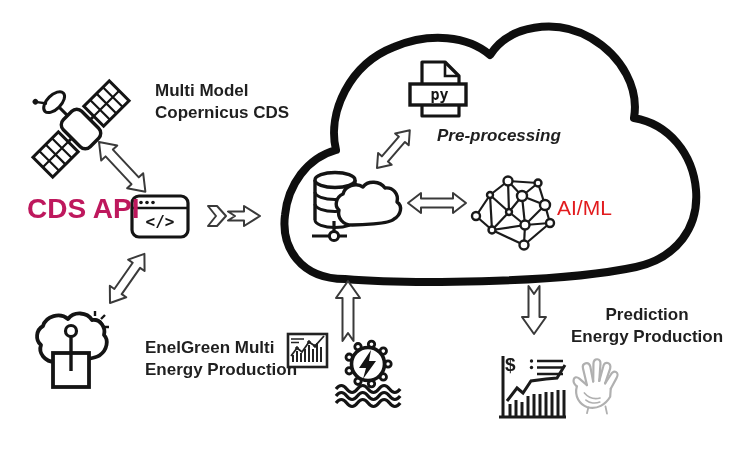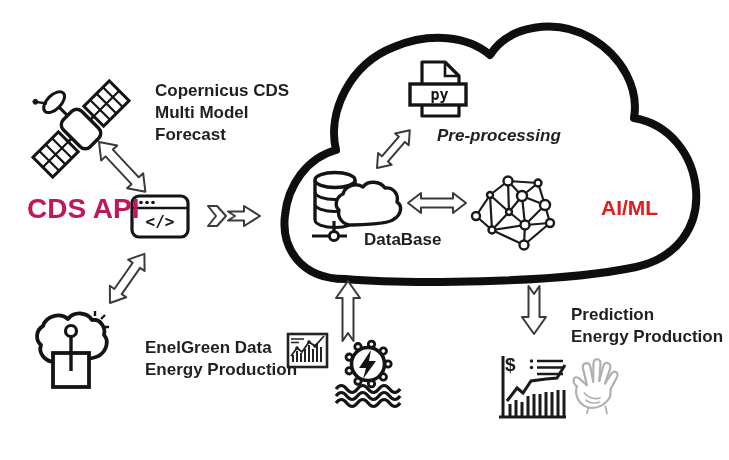--- a/index.html
+++ b/index.html
@@ -2,21 +2,21 @@
 <html><head>
 <meta charset="utf-8">
 <style>
   html,body{margin:0;padding:0;background:#fff;}
   .stage{position:relative;width:729px;height:460px;background:#fff;overflow:hidden;
          font-family:"Liberation Sans",sans-serif;color:#1f1f1f;}
   .stage svg{position:absolute;left:0;top:0;}
   .lbl{position:absolute;font-size:17px;line-height:22px;font-weight:600;color:#1f1f1f;white-space:nowrap;}
   .lbl-big{position:absolute;font-size:28px;line-height:30px;font-weight:600;color:#be185d;white-space:nowrap;}
   .glyph{position:absolute;text-align:center;font-family:"DejaVu Sans Mono",monospace;font-weight:bold;color:#151515;}
-  .aiml{position:absolute;font-size:21px;font-weight:bold;white-space:nowrap;margin-left:44px;}
+  .aiml{position:absolute;font-size:21px;font-weight:normal;white-space:nowrap;}
 </style>
 </head>
 <body>
 
 <div class="stage">
 
   <svg width="729" height="460" viewBox="0 0 729 460">
 
     <g>
       <path d="M345 279 C300 279 281 247 285 215 C288 185 307 158 336 150
@@ -216,41 +216,39 @@
       <path d="M23 25 L22 7 C22 1 29 1 29 7 L29 24"></path>
       <path d="M29 24 L32 9 C33 3 40 5 39 11 L35 26"></path>
       <path d="M35 26 L40 17 C43 11 49 14 46 20 L41 31"></path>
       <path d="M7 31 C5 41 11 49 19 51 C29 53 37 47 41 39 L41 31"></path>
       <path d="M15 37 C19 41 25 43 31 41 M17 44 C21 47 27 47 31 45" stroke-width="1.6"></path>
       <path d="M20 51 L19 57 M37 49 L39 56" stroke-width="1.8"></path>
     </g>
   </svg>
 
   <div class="lbl" style="left:155px;top:80px;">
+    <div>Multi Model</div>
     <div>Copernicus CDS</div>
-    <div>Multi Model</div>
-    <div>Forecast</div>
   </div>
 
   <div class="lbl-big" style="left:27px;top:194px;">CDS API</div>
 
   <div class="glyph" style="left:132px;top:212px;width:56px;font-size:16px;">&lt;/&gt;</div>
 
   <div class="glyph" style="left:410px;top:86px;width:59px;font-size:15px;">py</div>
 
   <div class="lbl" style="left:437px;top:125px;font-style:italic;">Pre-processing</div>
 
-  <div class="lbl" style="left:364px;top:229px;">DataBase</div>
 
   <div class="aiml" style="left: 557px; top: 196px; color: rgb(226, 27, 30);">AI/ML</div>
 
   <div class="lbl" style="left:145px;top:337px;">
-    <div>EnelGreen Data</div>
+    <div>EnelGreen Multi</div>
     <div>Energy Production</div>
   </div>
 
-  <div class="lbl" style="left:571px;top:304px;">
+  <div class="lbl" style="left:571px;top:304px;text-align:center;">
     <div>Prediction</div>
     <div>Energy Production</div>
   </div>
 
   <div style="position:absolute;left:505px;top:354px;font-size:19px;font-weight:bold;color:#1a1a1a;">$</div>
 </div>
 
 </body></html>

